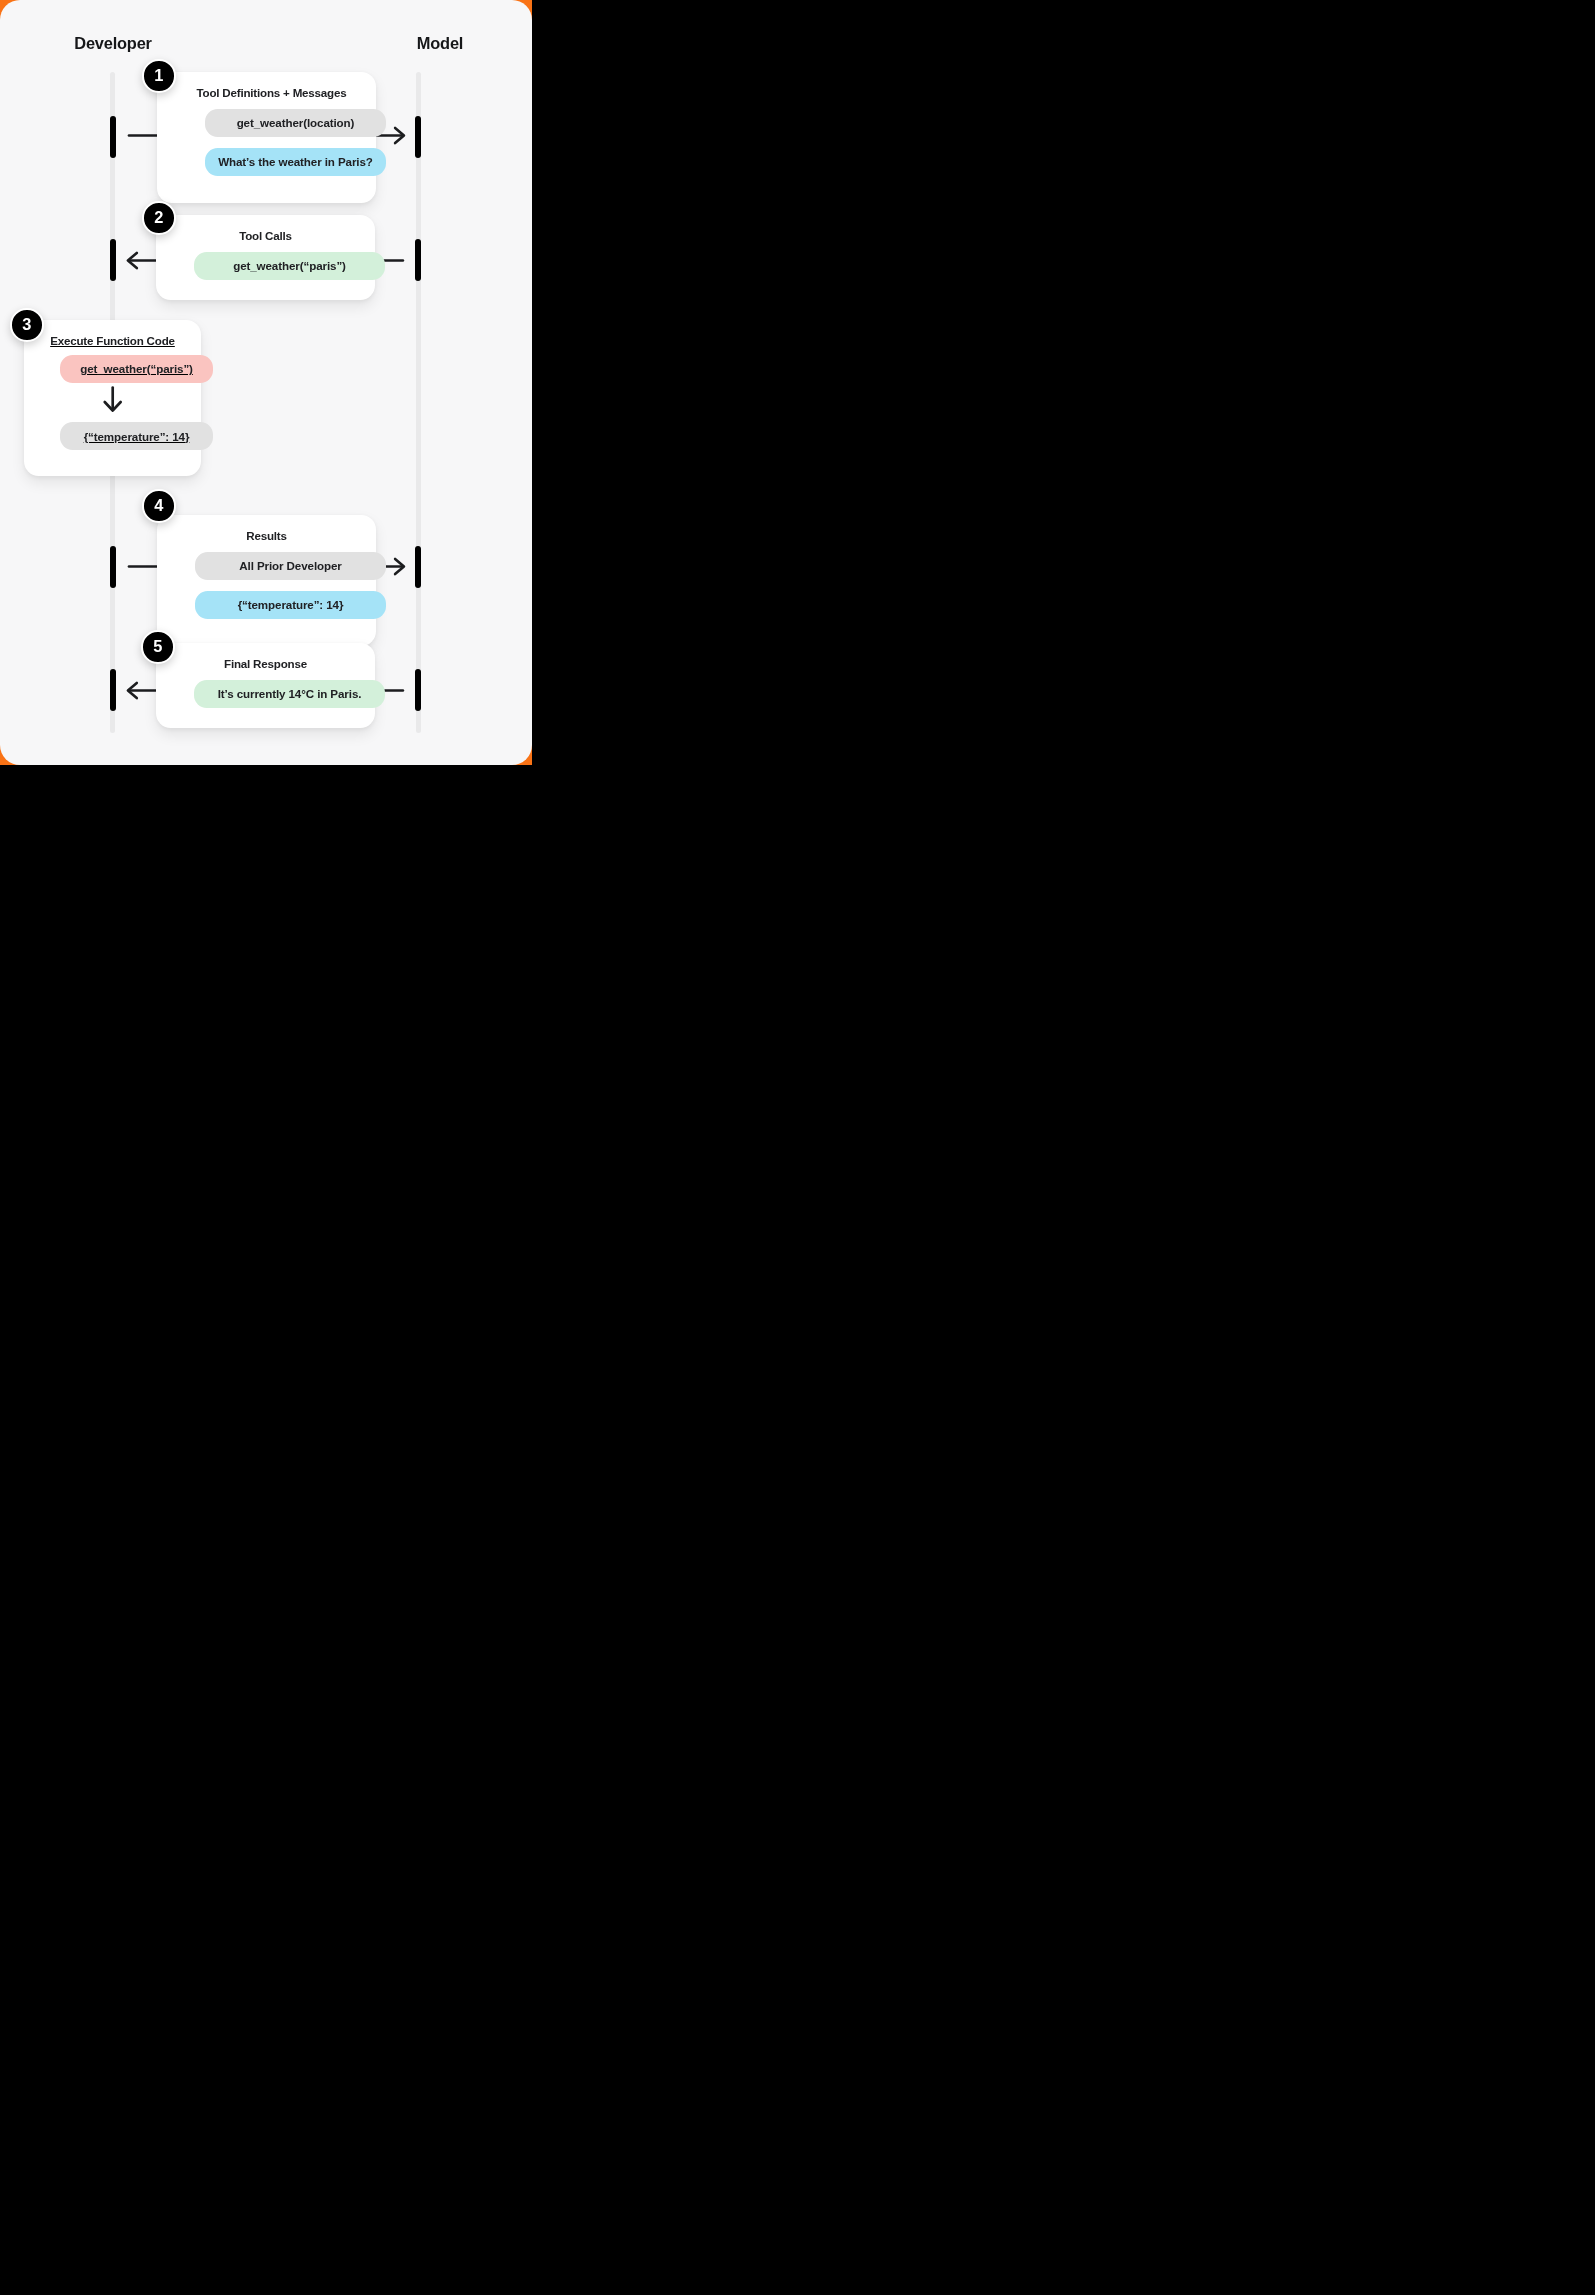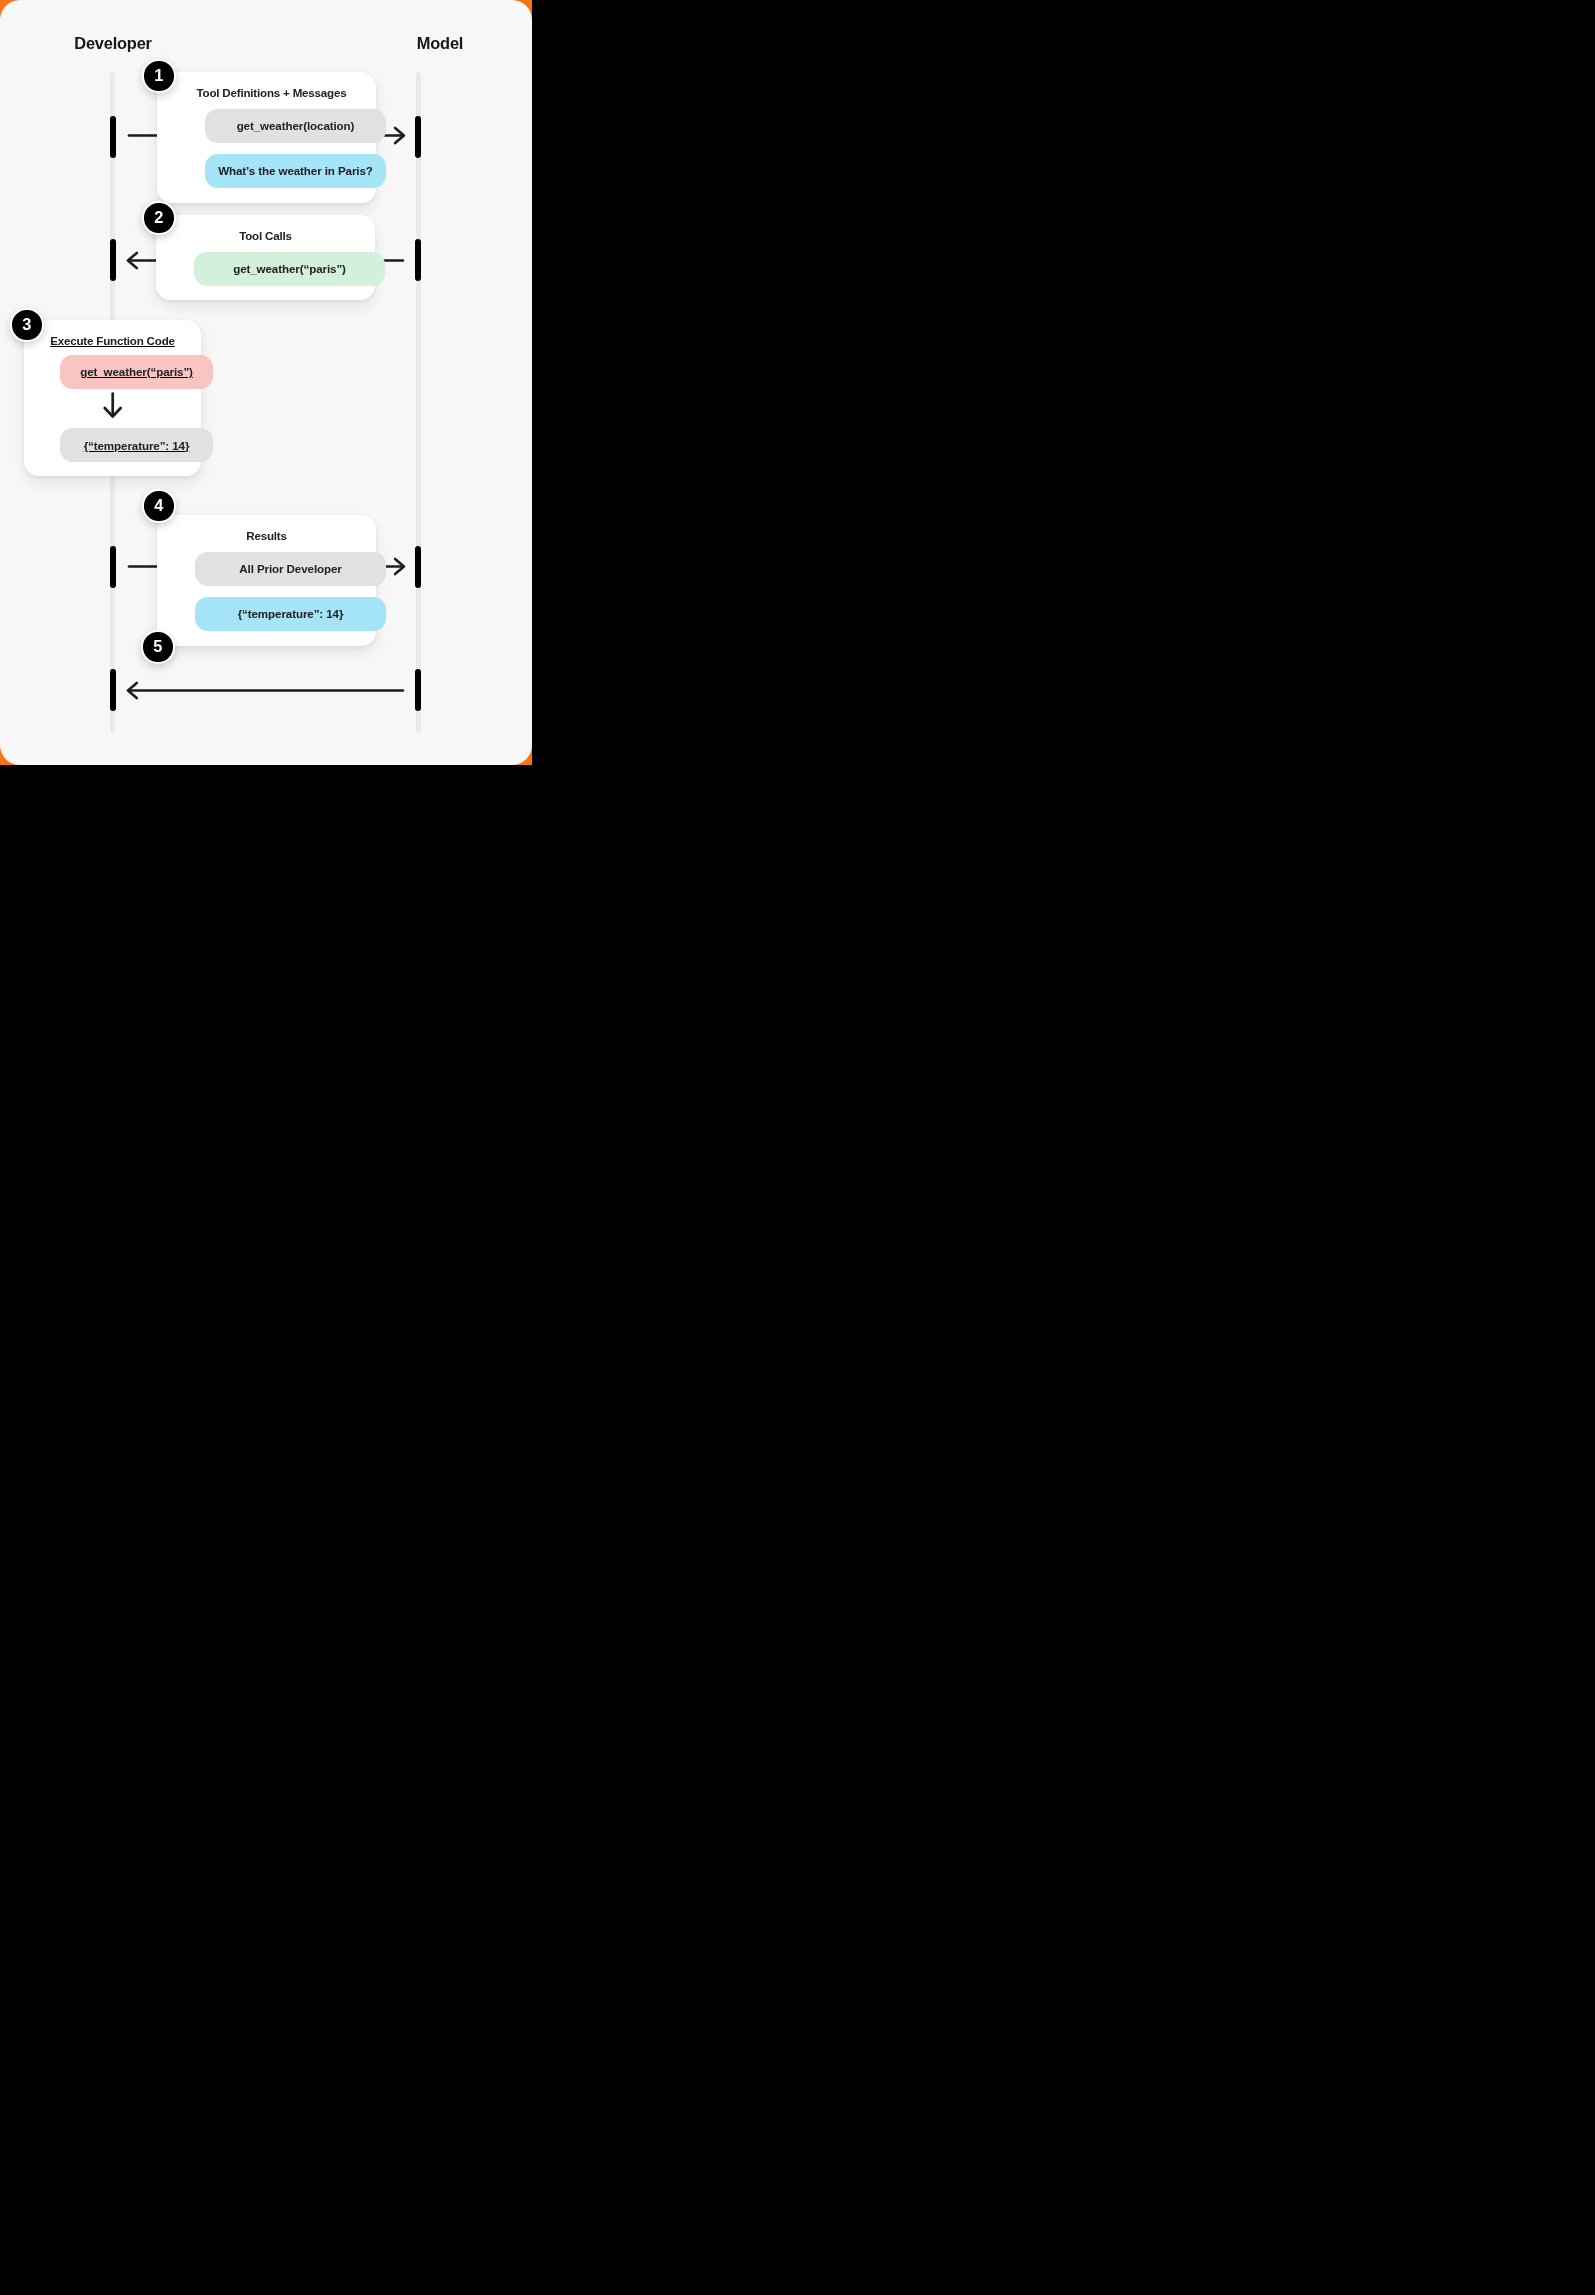--- a/index.html
+++ b/index.html
@@ -33,21 +33,21 @@
   .card.c1{left:157px;top:72px;width:219px;height:131px;padding-left:10px;}
   .card.c2{left:156px;top:215px;width:219px;height:85px;}
   .card.c3{left:24px;top:320px;width:177px;height:156px;text-decoration:underline;}
   .card.c4{left:157px;top:515px;width:219px;height:131px;}
   .card.c5{left:156px;top:643px;width:219px;height:85px;}
 
   .card-title{font-size:11.6px;font-weight:700;letter-spacing:-0.2px;color:#202124;
     line-height:13.7px;margin-bottom:9px;white-space:nowrap;}
   .card.c3 .card-title{margin-bottom:6.9px;}
 
-  .pill{width:calc(100% - 27.4px);height:34px;border-radius:12.7px;flex:0 0 auto;
+  .pill{width:calc(100% - 27.4px);height:28px;border-radius:12.7px;flex:0 0 auto;
     display:flex;align-items:center;justify-content:center;
     font-size:11.6px;font-weight:600;letter-spacing:-0.1px;color:#202124;white-space:nowrap;margin-left:48px;}
   .pill + .pill{margin-top:11px;}
   .card.c3 .pill{width:calc(100% - 24px);}
   .pill.gray{background:#e1e1e1;}
   .pill.blue{background:#a5e3f7;}
   .pill.green{background:#d3f0da;}
   .pill.pink{background:#fac4c0;}
 
   .down-arrow{height:33px;margin:3.2px 0;flex:0 0 auto;}
@@ -131,20 +131,24 @@
     </div>
     <div class="pill gray">{“temperature”: 14}</div>
   </div>
 
   <div class="card c4">
     <div class="card-title">Results</div>
     <div class="pill gray">All Prior Developer</div>
     <div class="pill blue">{“temperature”: 14}</div>
   </div>
 
+  <div class="card c5">
+    <div class="card-title">Final Response</div>
+    <div class="pill green">It’s currently 14°C in Paris.</div>
+  </div>
 
   <div class="badge b1">1</div>
   <div class="badge b2">2</div>
   <div class="badge b3">3</div>
   <div class="badge b4">4</div>
   <div class="badge b5">5</div>
 </div>
 
 
 </body></html>

